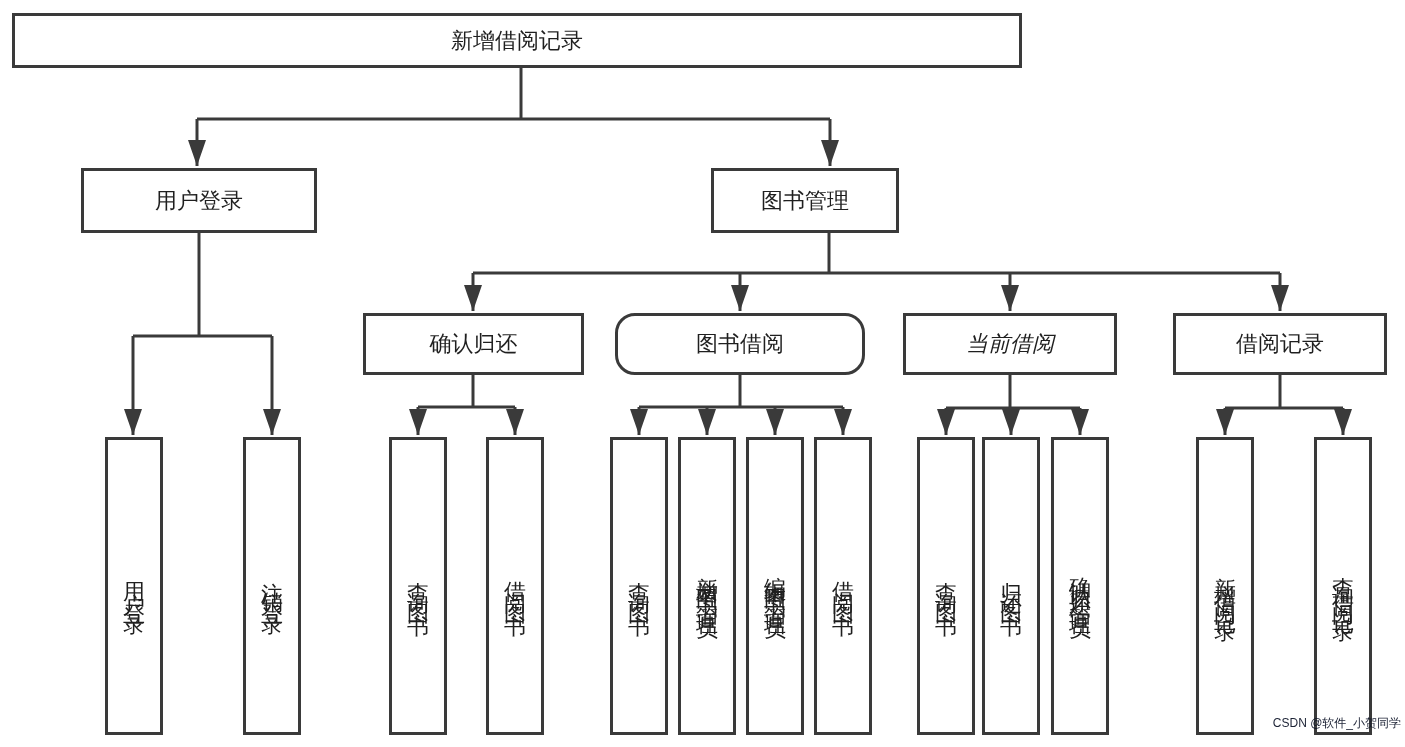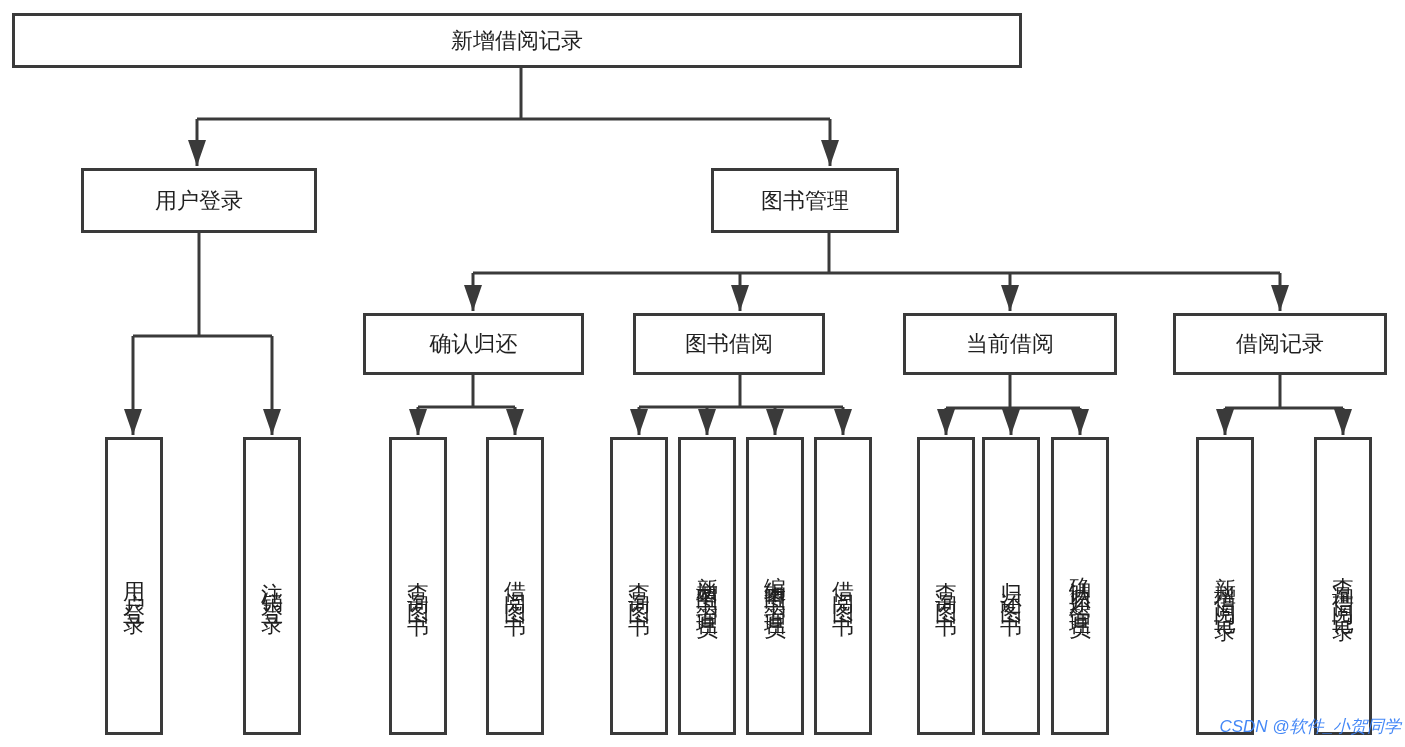--- a/index.html
+++ b/index.html
@@ -47,41 +47,40 @@
   .vt9 { letter-spacing: 6px; }
 
   
   .root   { left: 12px;  top: 13px;  width: 1010px; height: 55px; }
   
   .l2a    { left: 81px;  top: 168px; width: 236px; height: 65px; }
   .l2b    { left: 711px; top: 168px; width: 188px; height: 65px; }
   
   .l3     { top: 313px; height: 62px; }
   .l3a    { left: 363px;  width: 221px; }
-  .l3b    { left: 633px;  width: 192px; }
-  .l3c    { left: 903px;  width: 214px; }
+  .l3b    { left: 615px;  width: 250px; border-radius: 20px; }
+  .l3c    { left: 903px;  width: 214px; font-style: italic; }
   .l3d    { left: 1173px; width: 214px; }
   
   .leaf   { top: 437px; width: 58px; height: 298px; border-width: 3px; }
   .g1a { left: 105px; }  .g1b { left: 243px; }
   .g2a { left: 389px; }  .g2b { left: 486px; }
   .g3a { left: 610px; }  .g3b { left: 678px; }  .g3c { left: 746px; }  .g3d { left: 814px; }
   .g4a { left: 917px; }  .g4b { left: 982px; }  .g4c { left: 1051px; }
   .g5a { left: 1196px; } .g5b { left: 1314px; }
 
   .watermark {
     position: absolute;
     right: 4px;
     top: 715px;
-    font-size: 17px;
-    color: #3b82f6;
+    font-size: 12px;
+    color: #0f172a;
     opacity: 0.95;
     white-space: nowrap;
     z-index: 5;
-    font-style: italic;
   }
 </style>
 </head>
 <body>
 
 <div class="canvas">
 
   <svg class="connectors" viewBox="0 0 1405 747" xmlns="http://www.w3.org/2000/svg">
     <defs>
       <marker id="arw" markerUnits="userSpaceOnUse" markerWidth="28" markerHeight="20" refX="26" refY="9" orient="auto">

